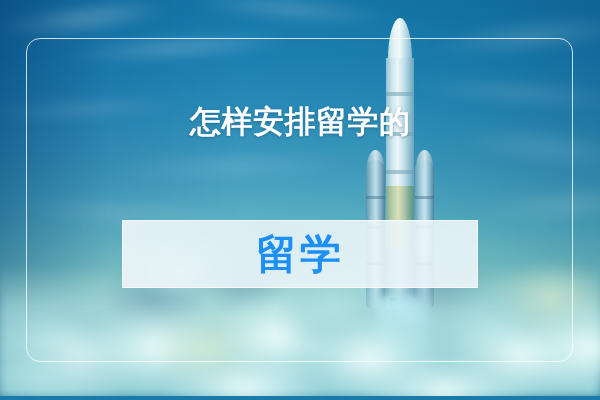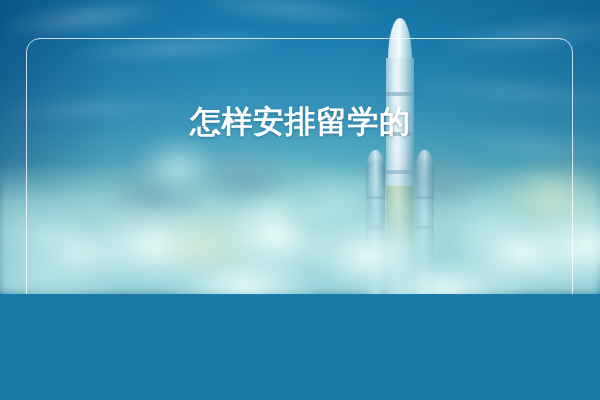--- a/index.html
+++ b/index.html
@@ -4,21 +4,21 @@
 <style>
   * { margin:0; padding:0; box-sizing:border-box; }
   html,body { width:600px; height:400px; overflow:hidden; }
   body {
     font-family:"Liberation Sans", sans-serif;
     background:#1a7bab;
   }
 
   .stage {
     position:relative;
-    width:600px; height:294px;
+    width:600px; height:396px;
     overflow:hidden;
     background:#404040;
   }
 
   
   .bg-sky {
     position:absolute; inset:0;
     background:
       linear-gradient(180deg,
         #1577a9 0%,
@@ -275,14 +275,18 @@
     <div class="puff p-light" style="left:160px; top:146px; width:170px; height:70px;"></div>
     <div class="puff p-light" style="left:360px; top:150px; width:170px; height:70px;"></div>
   </div>
 
   <div class="frame"></div>
 
   <div class="title">
     <span class="ln">怎样安排留学的</span>
   </div>
 
+  <div class="band">
+    <div class="band-sheen"></div>
+    <span class="cta-text">留学</span>
+  </div>
 
 </div>
 
 </body></html>

